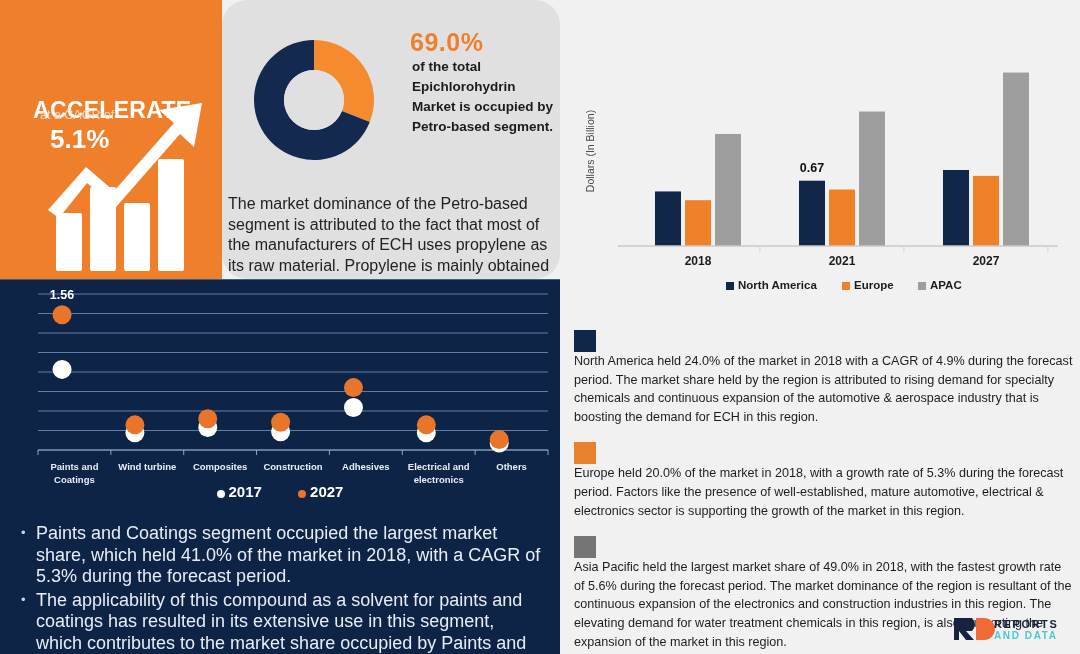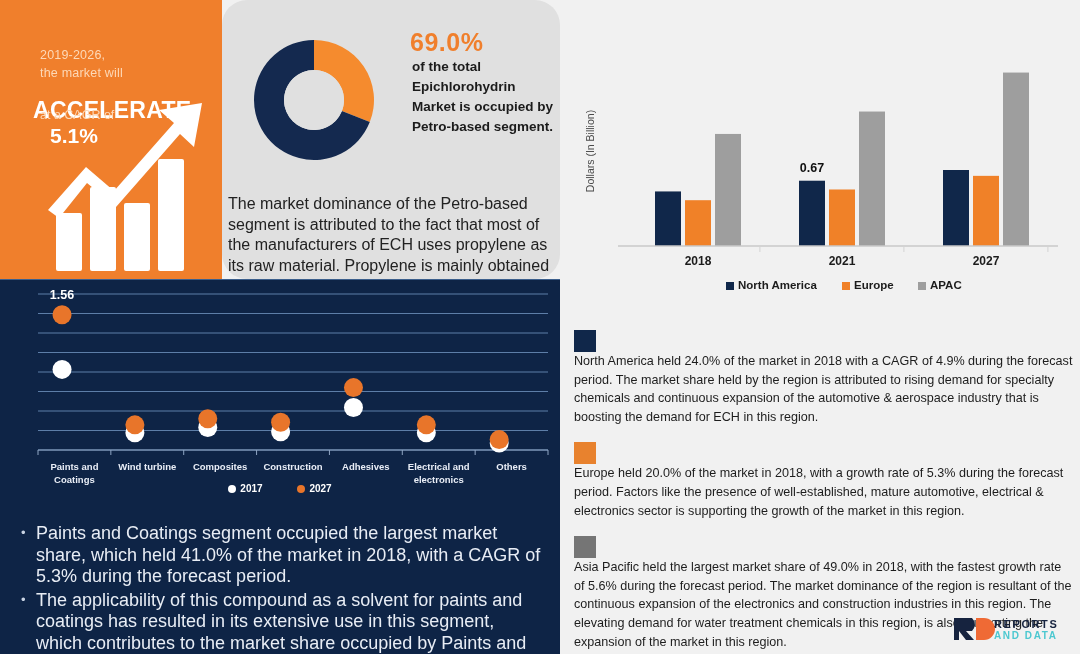--- a/index.html
+++ b/index.html
@@ -25,21 +25,21 @@
   #cagr-accel {
     position: absolute; left: 33px; top: 97px; width: 185px;
     font-size: 23px; font-weight: bold; color: #ffffff; letter-spacing: .3px;
   }
   #cagr-at {
     position: absolute; left: 40px; top: 108px; width: 170px;
     font-size: 12.5px; color: #fdd9b8;
   }
   #cagr-value {
     position: absolute; left: 50px; top: 124px;
-    font-size: 21px; font-weight: bold; color: #ffffff;
+    font-size: 26px; font-weight: bold; color: #ffffff;
   }
   #growth-icon { position: absolute; left: 34px; top: 95px; width: 180px; height: 185px; }
 
   
   #donut-panel {
     position: absolute; left: 222px; top: 0; width: 338px; height: 279px;
     background: #e0e0e0;
     border-radius: 25px;
   }
   #donut-wrap { position: absolute; left: 12px; top: 16px; width: 160px; height: 168px; }
@@ -57,21 +57,21 @@
   }
 
   
   #navy-panel {
     position: absolute; left: 0; top: 279px; width: 560px; height: 375px;
     background: #0e2446; border-top: 1px solid #3c5f8c;
   }
   #dotplot { position: absolute; left: 0; top: 0; width: 560px; height: 215px; }
   #dot-legend {
     position: absolute; left: 0; top: 203px; width: 560px;
-    text-align: center; font-size: 10px; font-weight: bold; color: #ffffff;
+    text-align: center; font-size: 15px; font-weight: bold; color: #ffffff;
   }
   #dot-legend span.key { display: inline-block; margin: 0 16px; }
   .dot-swatch {
     display: inline-block; width: 8px; height: 8px; border-radius: 50%;
     margin-right: 4px; vertical-align: -1px;
   }
   #navy-bullets {
     position: absolute; left: 14px; top: 243px; width: 530px;
     font-size: 18px; line-height: 21.5px; color: #e8edf5;
   }
@@ -105,24 +105,20 @@
     <div id="cagr-panel">
       <svg id="growth-icon" viewBox="0 0 180 185">
         <g fill="#ffffff">
           <rect x="22" y="118" width="26" height="58" rx="2"></rect>
           <rect x="56" y="92" width="26" height="84" rx="2"></rect>
           <rect x="90" y="108" width="26" height="68" rx="2"></rect>
           <rect x="124" y="64" width="26" height="112" rx="2"></rect>
           <path d="M14 115 L52 72 L80 96 L140 28 L125 15 L168 8 L160 52 L146 39 L82 112 L53 88 L25 123 Z"></path>
         </g>
       </svg>
-      <div id="cagr-years">
-        <div>2019-2026,</div>
-        <div>the market will</div>
-      </div>
       <div id="cagr-accel">ACCELERATE</div>
       <div id="cagr-at">at a CAGR of</div>
       <div id="cagr-value">5.1%</div>
     </div>
 
     <div id="donut-panel">
       <svg id="donut-wrap" viewBox="0 0 160 168">
         <g id="donut-slices">
             <path d="M 80 24 A 60 60 0 0 1 135.7865891532951 106.08747316108068 L 107.89329457664755 95.04373658054034 A 30 30 0 0 0 80 54 Z" fill="#f58b2e"></path>
             <path d="M 135.7865891532951 106.08747316108068 A 60 60 0 1 1 79.99999999999999 24 L 80 54 A 30 30 0 1 0 107.89329457664755 95.04373658054034 Z" fill="#14294f"></path>

